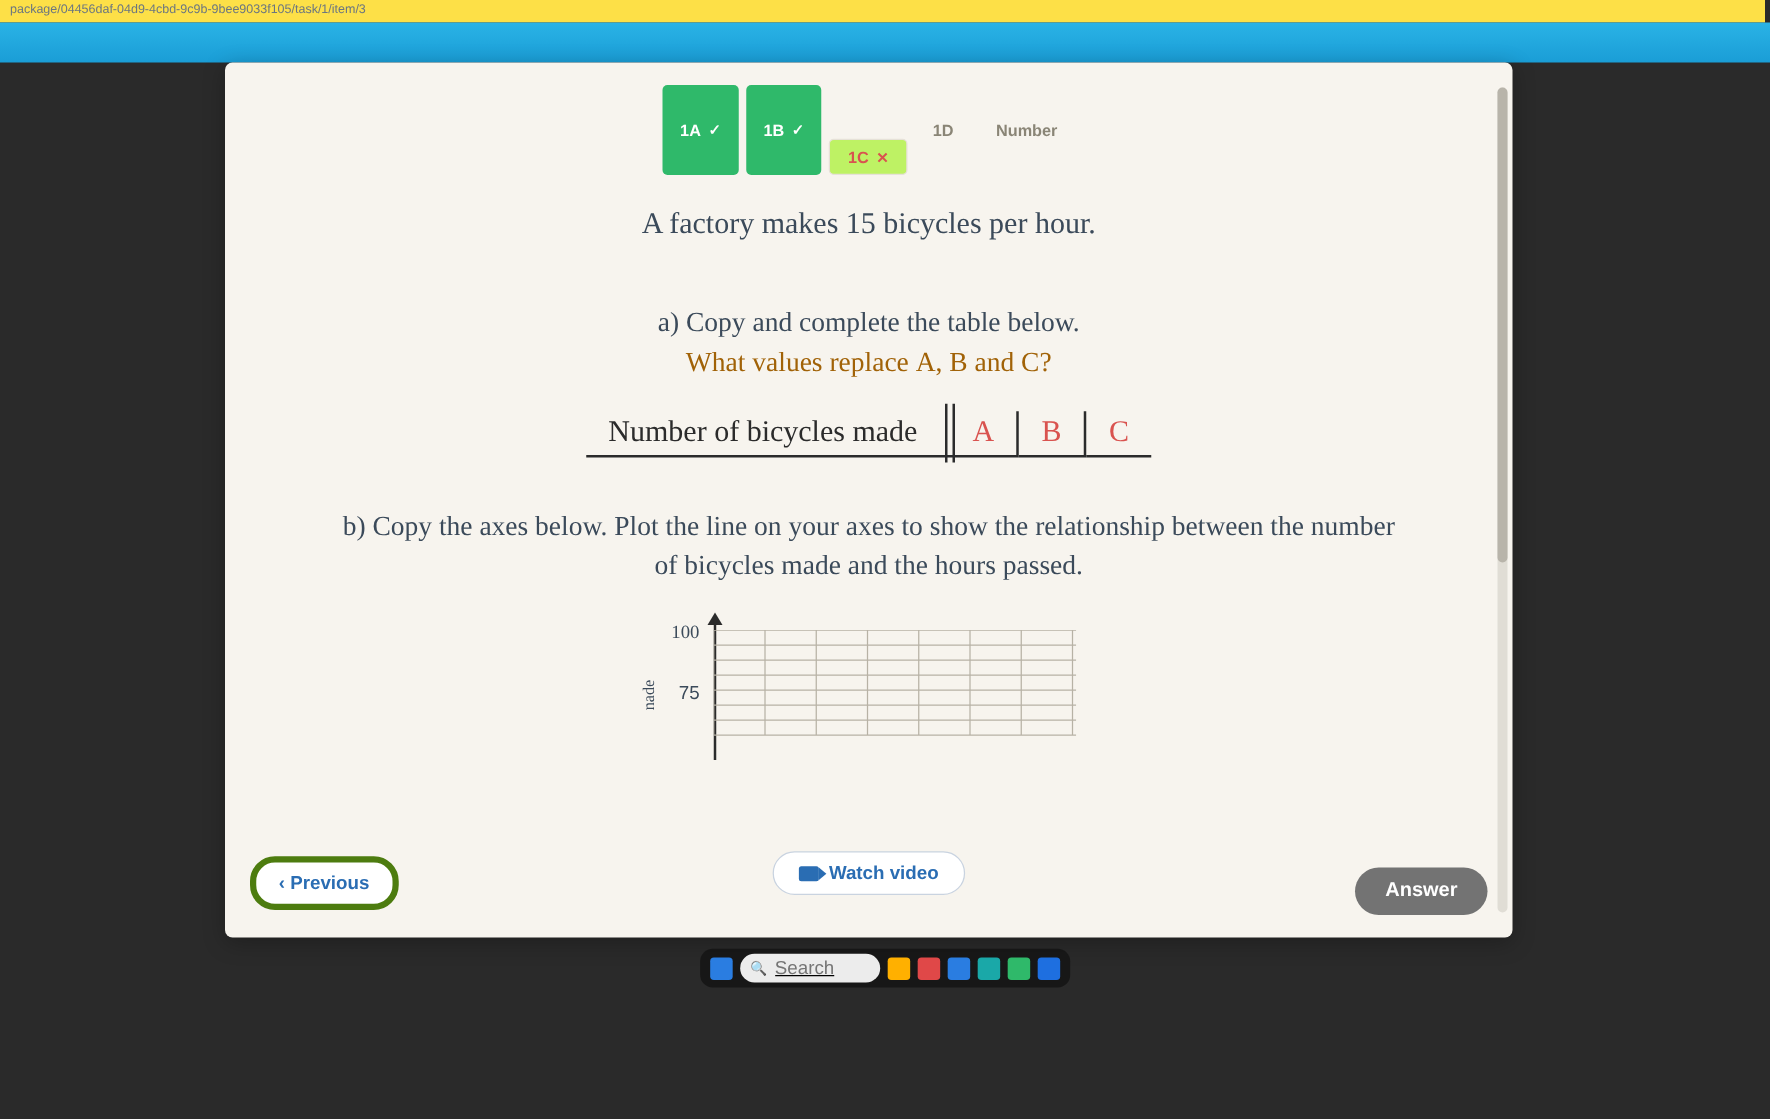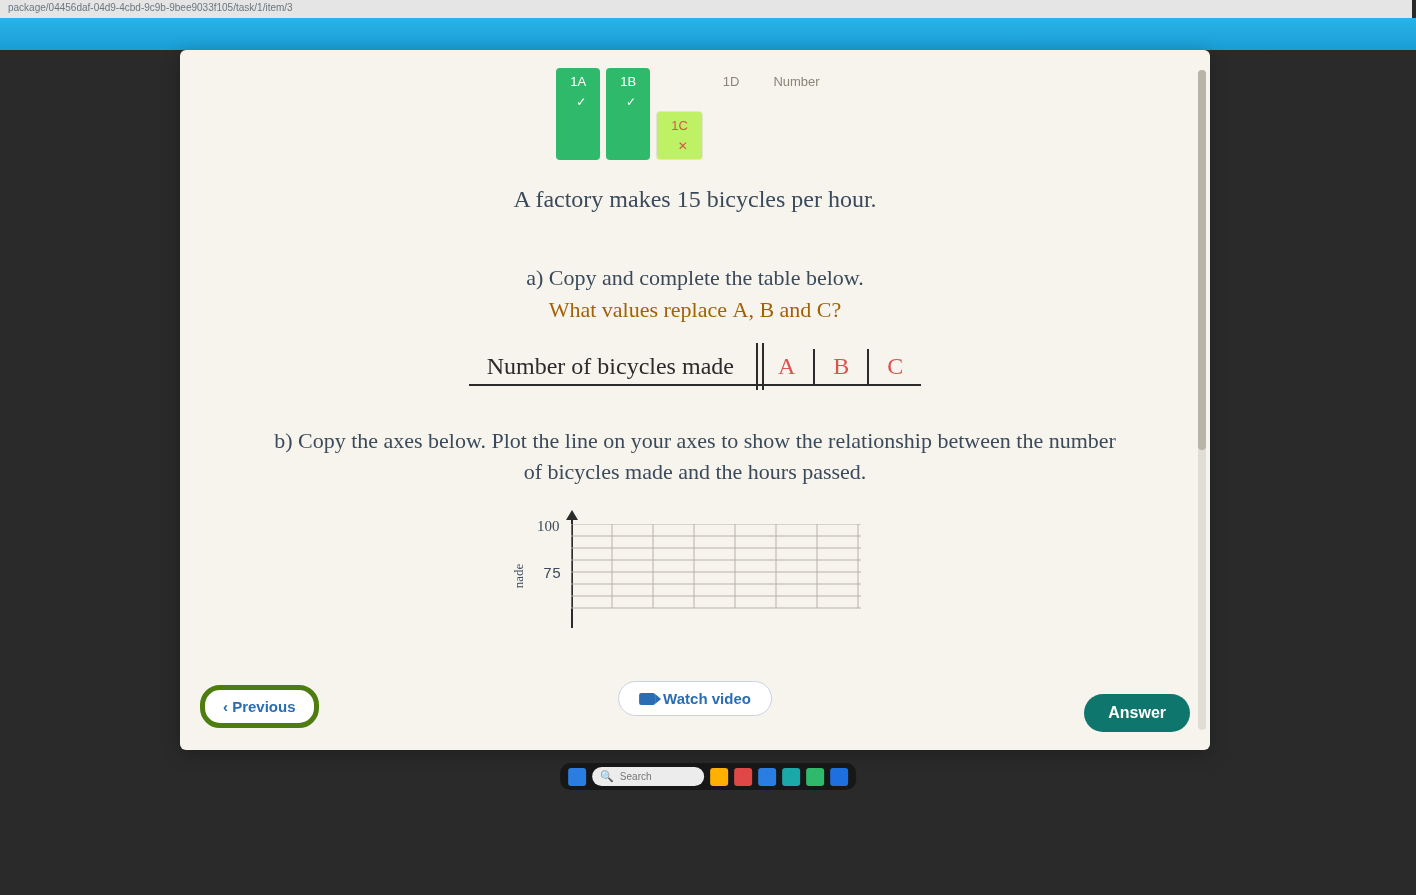--- a/index.html
+++ b/index.html
@@ -6,21 +6,21 @@
   body {
     font-family: -apple-system, BlinkMacSystemFont, "Segoe UI", Arial, sans-serif;
     background: #2a2a2a;
     width: 1416px;
     height: 895px;
     overflow: hidden;
     position: relative;
   }
   .url-strip {
     position: absolute; top: 0; left: 0; right: 4px; height: 18px;
-    background: #e5e5e5; color: #6b7680; font-size: 10px; padding: 2px 8px;
+    background: #fde047; color: #6b7680; font-size: 10px; padding: 2px 8px;
   }
   .topbar {
     position: absolute; top: 18px; left: 0; right: 0; height: 32px;
     background: linear-gradient(#2ab3e6, #1a9dd6);
   }
   .stage {
     position: absolute; top: 50px; left: 180px; width: 1030px; height: 700px;
     background: #f7f4ee;
     border-radius: 6px;
     box-shadow: 0 4px 18px rgba(0,0,0,0.25);
@@ -30,22 +30,22 @@
     position: absolute; right: 4px; top: 20px; width: 8px; height: 660px;
     background: #e0ddd5; border-radius: 4px;
   }
   .scrollbar-thumb {
     position: absolute; top: 0; left: 0; width: 8px; height: 380px;
     background: #b8b4aa; border-radius: 4px;
   }
   
   .tabs { display: flex; justify-content: center; gap: 6px; padding-top: 18px; }
   .tab {
-    padding: 6px 14px; border-radius: 4px; font-size: 13px; font-weight: 400;
-    display: flex; align-items: flex-end; gap: 6px; cursor: pointer; flex-direction: column;
+    padding: 6px 14px; border-radius: 4px; font-size: 13px; font-weight: 700;
+    display: flex; align-items: center; gap: 6px; cursor: pointer;
   }
   .tab.done { background: #2fb96a; color: #fff; }
   .tab.wrong { background: #bef264; color: #d9534f; border: 1px solid #e6e1d8; margin-top: 43px; }
   .tab.plain { background: transparent; color: #8a8576; }
   .tab .mark { font-size: 12px; }
   
   .inforow { display: flex; justify-content: center; align-items: center; gap: 14px; margin-top: 30px; }
   .bookcode { background: #3b4a5a; color: #fff; padding: 8px 14px; border-radius: 4px; font-size: 13px; font-weight: 600; }
   .calc { display: flex; align-items: center; gap: 8px; color: #7a8a8f; font-size: 12px; line-height: 1.1; }
   .calc-icon {
@@ -78,37 +78,37 @@
   .axeswrap { display:flex; justify-content:center; margin-top: 28px; }
   .axes { position: relative; width: 340px; height: 120px; }
   .ylabel {
     position:absolute; left:-18px; top:50%; transform: translateY(-50%) rotate(-90deg);
     transform-origin: center; font-size: 13px; color:#3b4a5a; font-family: Georgia, serif;
   }
   .yaxis { position:absolute; left:46px; top:0; bottom:8px; width:2px; background:#2b2b2b; }
   .yarrow { position:absolute; left:41px; top:-6px; width:0; height:0; border-left:6px solid transparent; border-right:6px solid transparent; border-bottom:10px solid #2b2b2b; }
   .grid line { stroke:#b7b2a5; stroke-width:1; }
   .tick100 { position:absolute; left:12px; top:2px; font-size:15px; font-family: Georgia, serif; }
-  .tick75  { position:absolute; left:18px; top:50px; font-size:15px; font-family: Liberation Mono, monospace; }
+  .tick75  { position:absolute; left:18px; top:50px; font-size:15px; font-family: Liberation Sans, sans-serif; }
   svg.gridsvg { position:absolute; left:46px; top:8px; }
   
   .prevbtn {
     position:absolute; left:20px; bottom:22px; background:#fff; border:5px solid #4d7c0f;
     color:#2a6db3; padding:8px 18px; border-radius:20px; font-size:15px; font-weight:600; cursor:pointer;
   }
   .watchbtn {
     position:absolute; left:50%; bottom:34px; transform:translateX(-50%);
     background:#fff; border:1px solid #c9d3e0; color:#2a6db3; padding:8px 20px;
     border-radius:20px; font-size:15px; font-weight:700; cursor:pointer;
     display:flex; align-items:center; gap:8px;
   }
   .cam-icon { width:16px; height:12px; background:#2a6db3; border-radius:2px; position:relative; }
   .cam-icon::after { content:""; position:absolute; right:-6px; top:1px; width:0; height:0; border-top:5px solid transparent; border-bottom:5px solid transparent; border-left:6px solid #2a6db3; }
   .answerbtn {
-    position:absolute; right:20px; bottom:18px; background:#0f766e; color:#fff;
+    position:absolute; right:20px; bottom:18px; background:#737373; color:#fff;
     padding:10px 24px; border-radius:20px; font-size:16px; font-weight:700; cursor:pointer; border:none;
   }
   
   .taskbar {
     position:absolute; left:50%; bottom:105px; transform:translateX(-50%);
     display:flex; align-items:center; gap:6px; background:rgba(20,20,20,.85);
     padding:4px 8px; border-radius:10px;
   }
   .taskbar .search {
     background:#ececec; color:#555; border-radius:14px; padding:3px 14px 3px 8px;
@@ -218,21 +218,21 @@
     <span class="cam-icon"></span>
     <span>Watch video</span>
   </button>
   <button class="answerbtn">Answer</button>
 </div>
 
 <div class="taskbar">
   <div class="tb-icon i-win"></div>
   <div class="search">
     <span>🔍</span>
-    <input type="text" style="border: none; background: transparent; outline: none; font-size: 10px; width: 70px;" placeholder="Search">
+    <input type="text" style="border: none; background: transparent; outline: none; font-size: 15px; width: 70px; text-decoration: underline;" placeholder="Search">
   </div>
   <div class="tb-icon i-f1"></div>
   <div class="tb-icon i-f2"></div>
   <div class="tb-icon i-f3"></div>
   <div class="tb-icon i-f4"></div>
   <div class="tb-icon i-f5"></div>
   <div class="tb-icon i-f6"></div>
 </div>
 
 </body></html>

